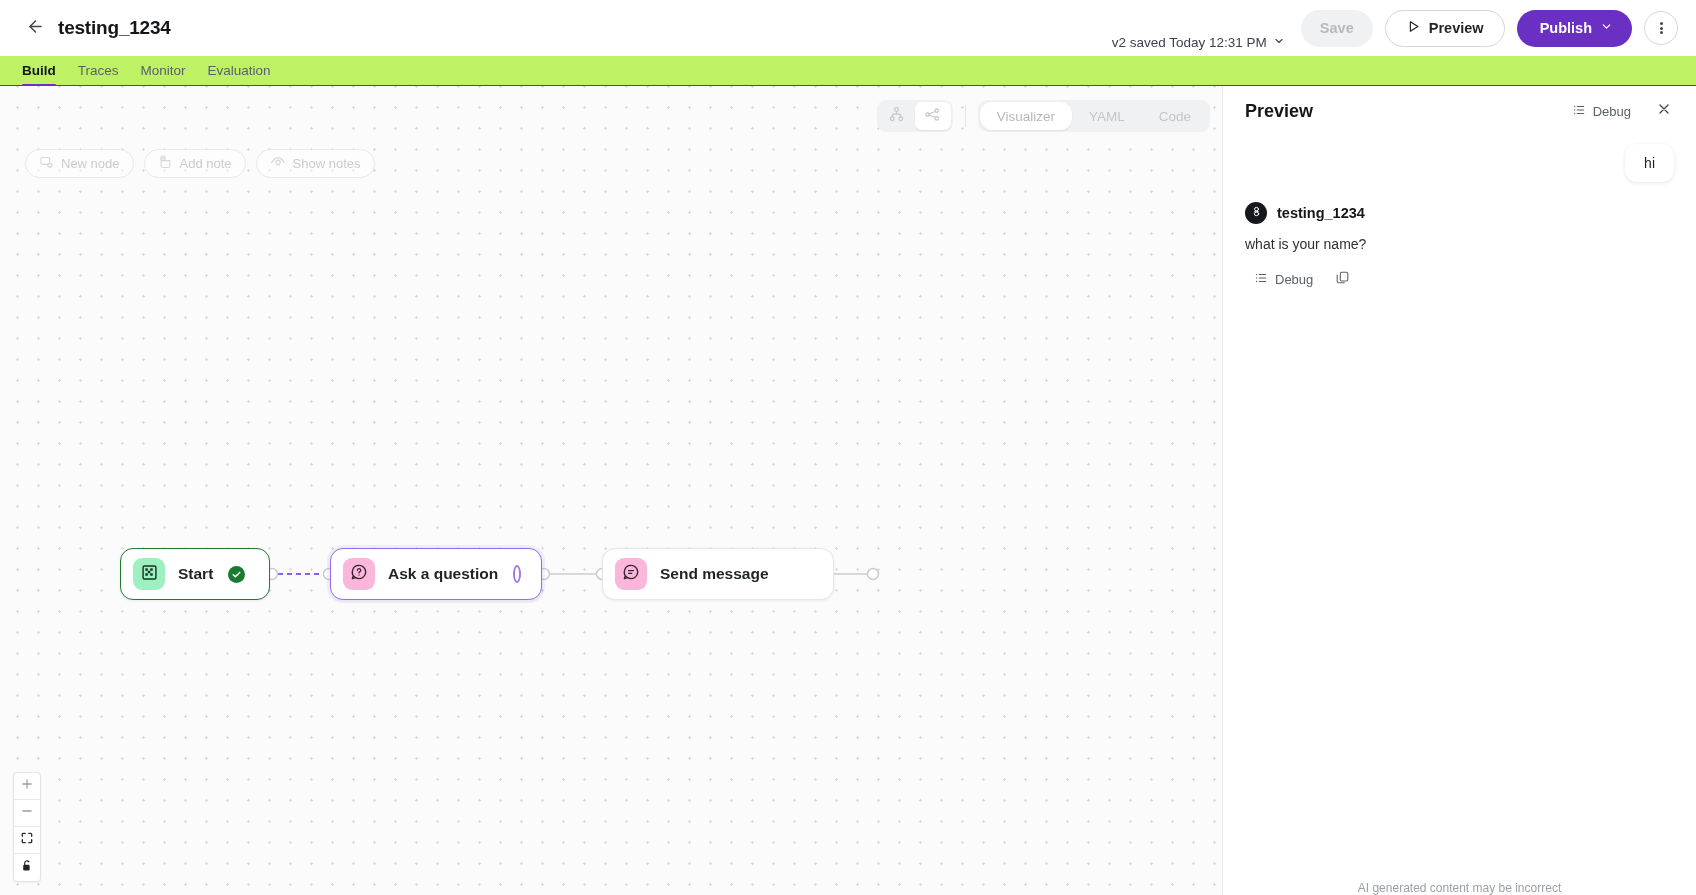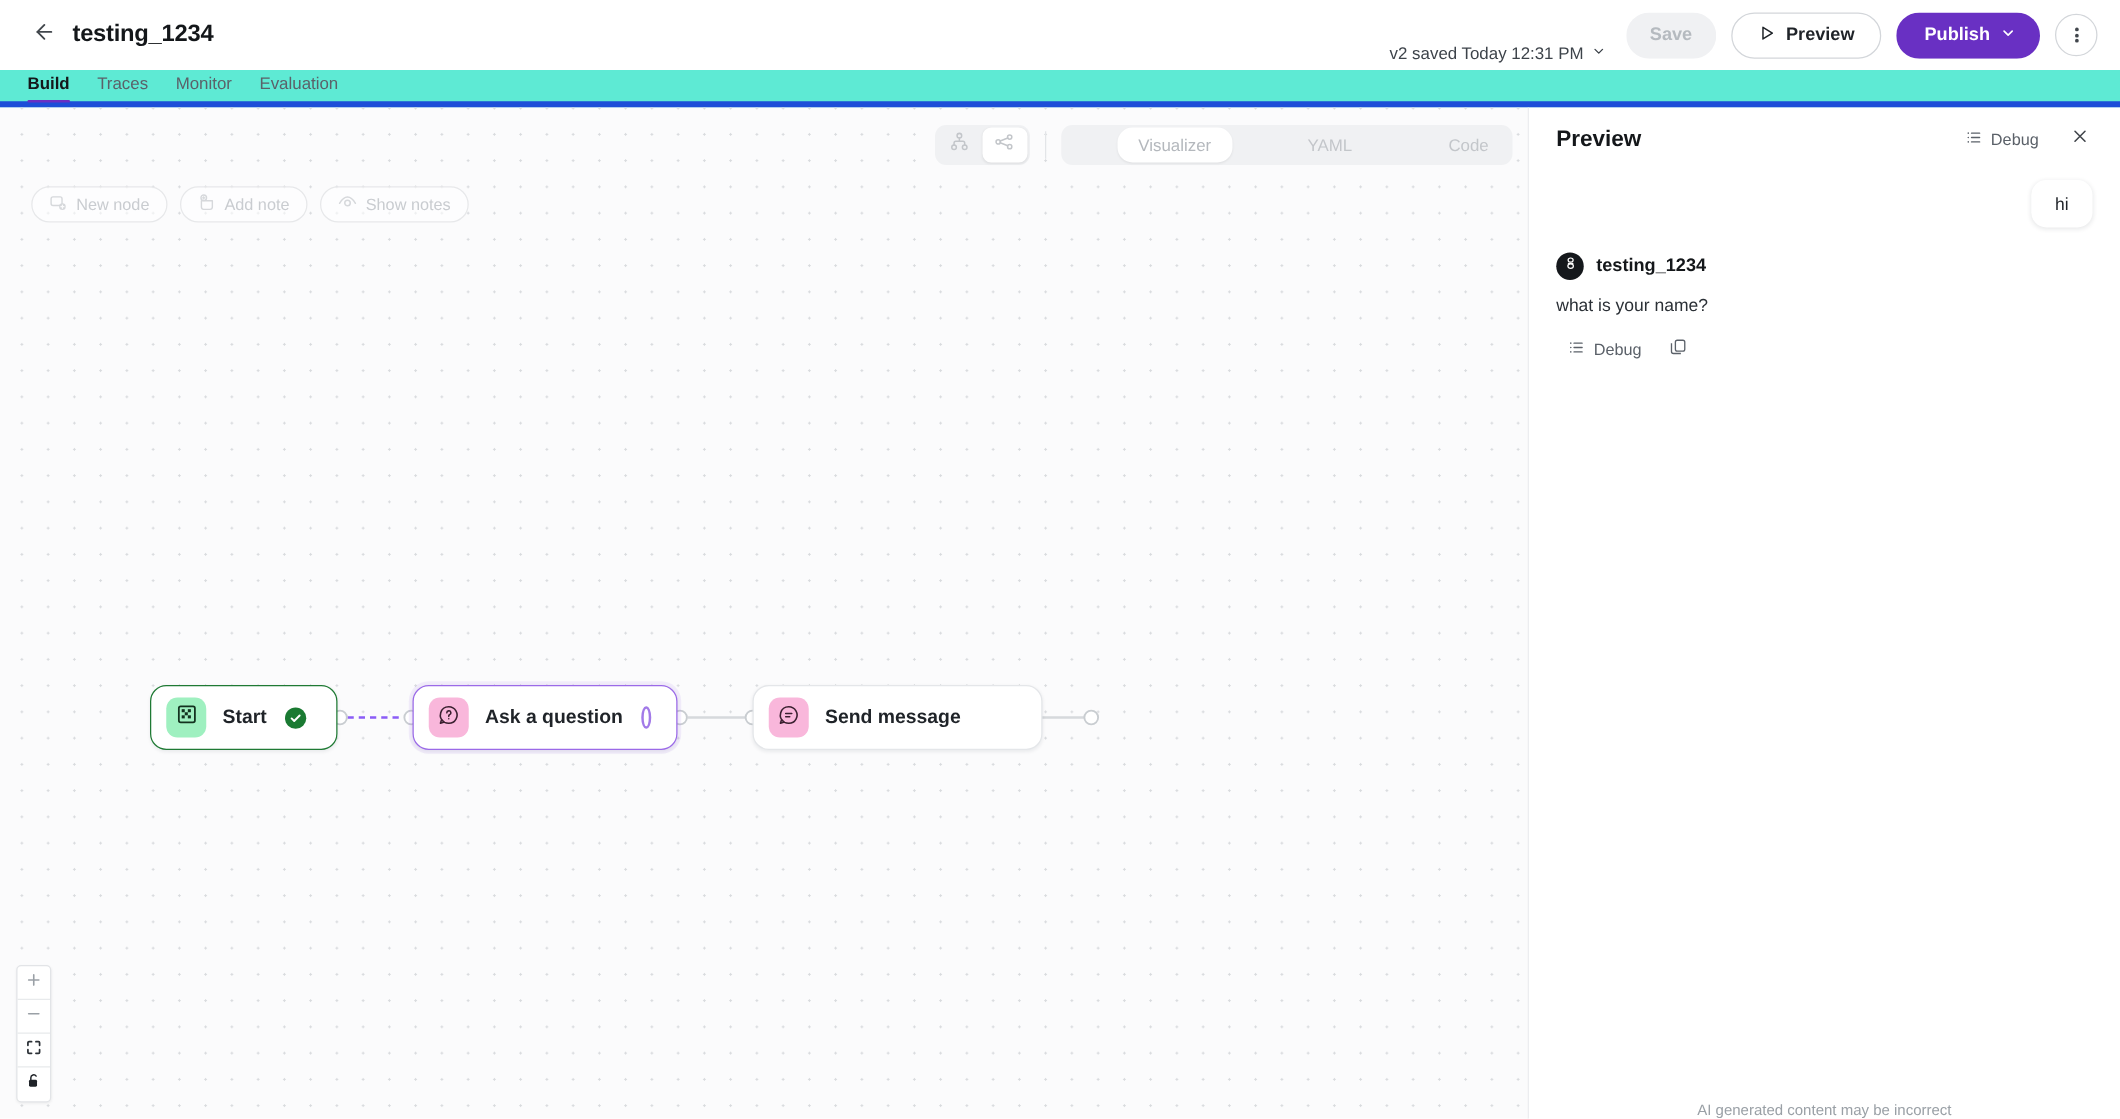--- a/index.html
+++ b/index.html
@@ -52,22 +52,22 @@
     width: 34px; height: 34px; border-radius: 50%;
     border: 1px solid #d3d6da; background: #fff;
     display: flex; align-items: center; justify-content: center; cursor: pointer;
   }
   .kebab i { display: block; width: 3px; height: 3px; border-radius: 50%; background: #41464c; margin: 1.5px 0; }
 
   
   .tabs {
     height: 30px; flex: 0 0 30px;
     display: flex; align-items: flex-end; gap: 22px;
-    padding: 0 22px; border-bottom: 5px solid #1d4ed8;
-    background: #5eead4;
+    padding: 0 22px; border-bottom: 1px solid #1d4ed8;
+    background: #bef264;
   }
   .tab {
     font-size: 13.5px; color: #5b6169; cursor: pointer;
     padding-bottom: 7px; position: relative;
   }
   .tab.active { color: #14171a; font-weight: bold; }
   .tab.active::after {
     content: ""; position: absolute; left: 0; right: 0; bottom: -1px;
     height: 2.5px; background: #6930c3; border-radius: 2px;
   }
@@ -105,21 +105,21 @@
     width: 36px; height: 28px; border-radius: 7px;
     display: flex; align-items: center; justify-content: center;
     cursor: pointer; color: #c3c6ca;
   }
   .icon-sq.active { background: #fff; box-shadow: 0 1px 2px rgba(0,0,0,0.07); }
   .vdivider { width: 1px; height: 22px; background: #e3e5e8; margin: 0 2px; }
   .seg-group { display: flex; align-items: center; background: #f0f1f3; border-radius: 9px; padding: 2px; }
   .seg {
     height: 28px; padding: 0 17px; border-radius: 12px;
     display: flex; align-items: center; font-size: 13.5px;
-    color: #c3c6ca; cursor: pointer; margin-left: 43px;
+    color: #c3c6ca; cursor: pointer;
   }
   .seg.active { background: #fff; color: #b4b8bd; box-shadow: 0 1px 2px rgba(0,0,0,0.07); }
 
   
   .flow { position: absolute; left: 0; top: 0; width: 100%; height: 100%; }
   .node {
     position: absolute; height: 52px;
     display: flex; align-items: center; gap: 13px;
     padding: 0 20px 0 12px;
     background: #fff; border-radius: 13px;

